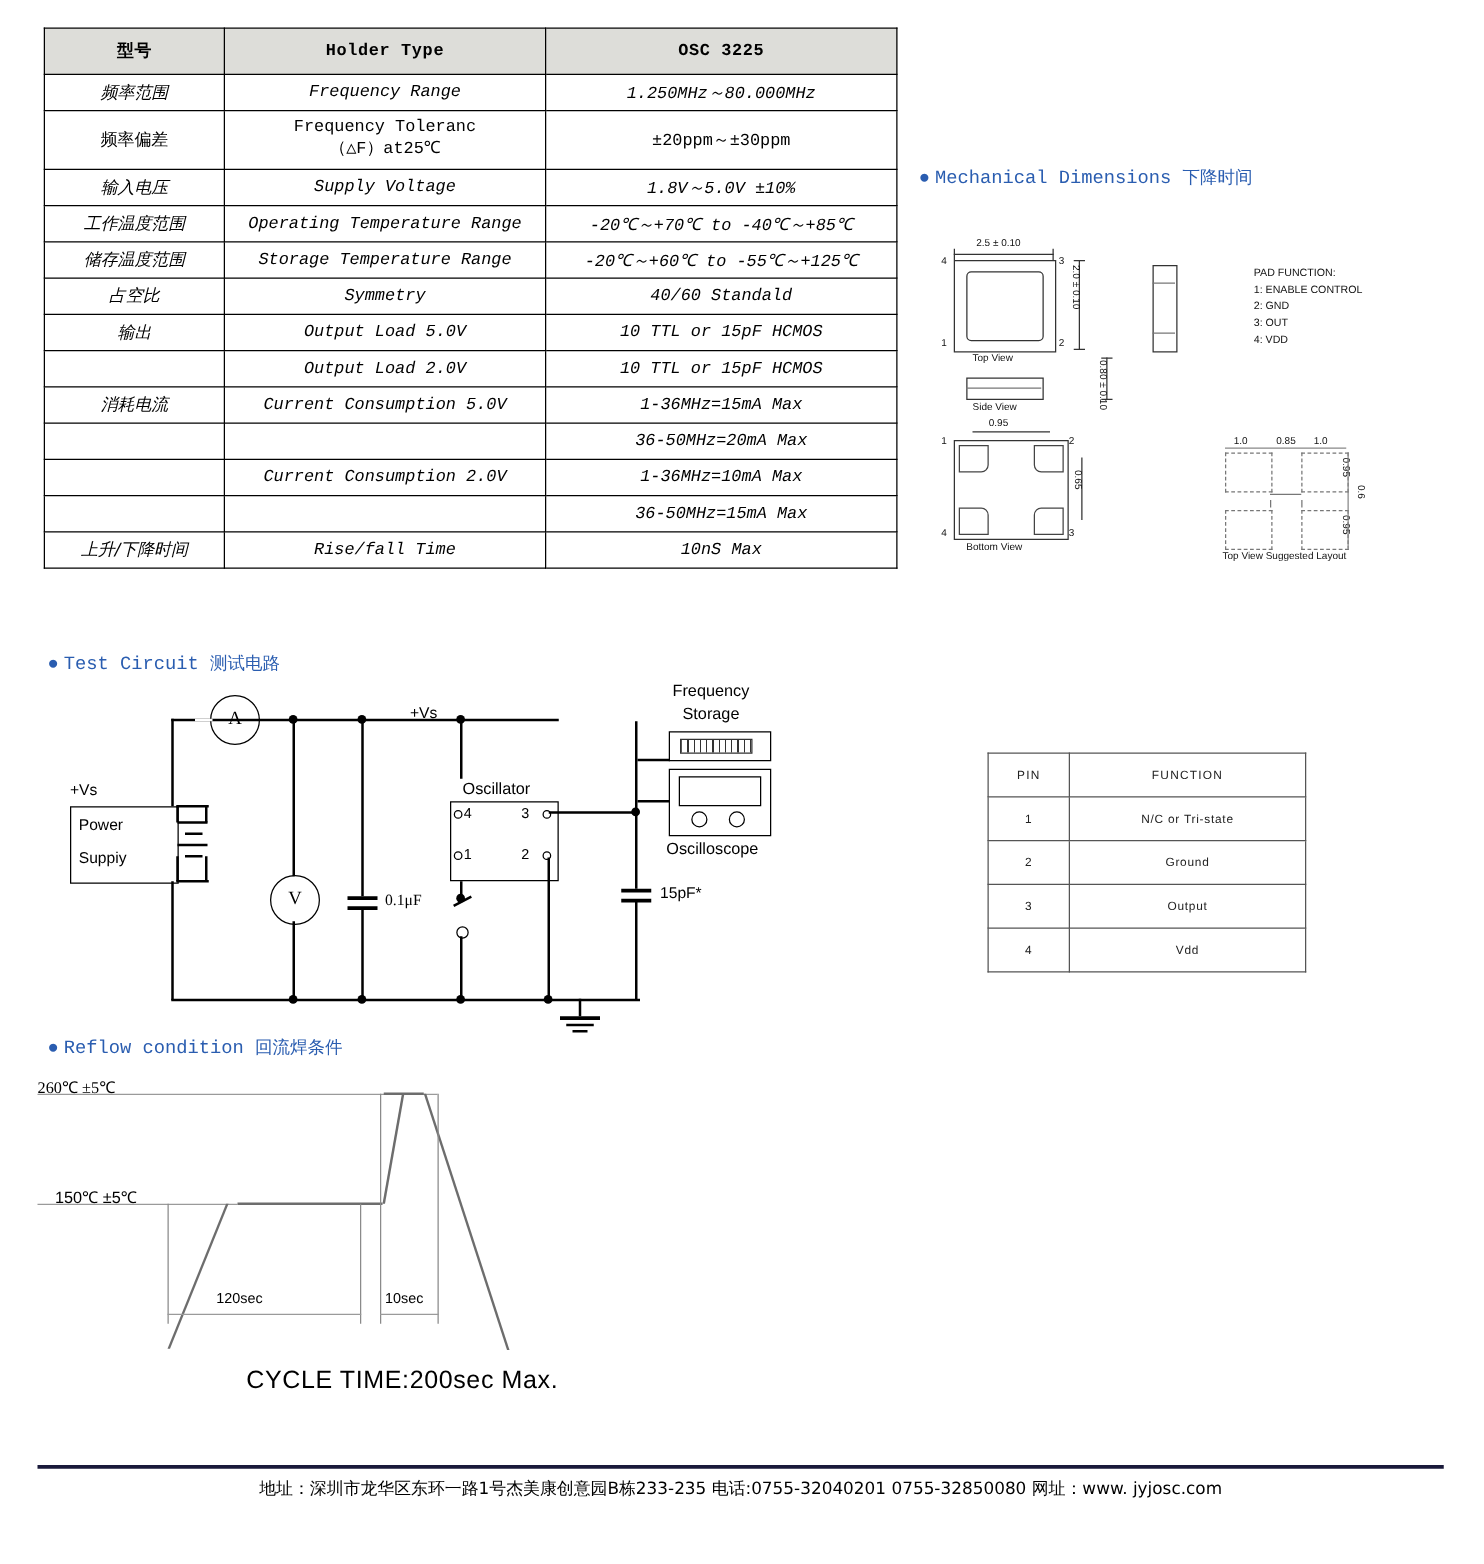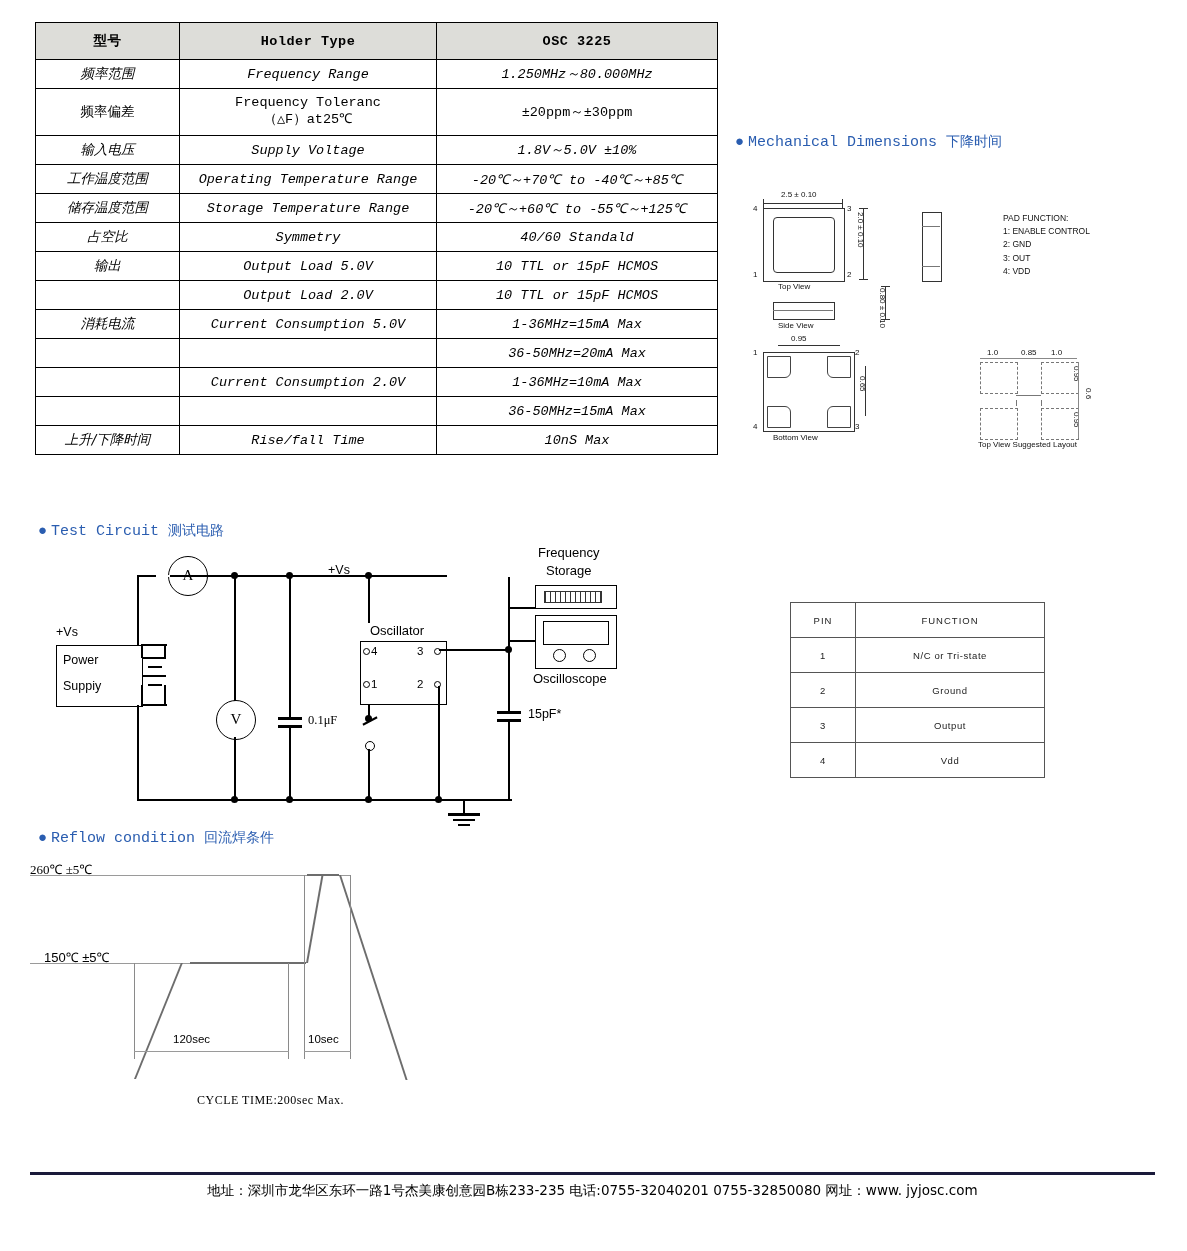--- a/index.html
+++ b/index.html
@@ -112,21 +112,21 @@
 
   
   .reflow {
     position:absolute; left:30px; top:855px; width:640px; height:280px;
     font-family:"Liberation Sans", sans-serif; font-size:13px;
   }
   .reflow .axis-lbl { position:absolute; white-space:nowrap; }
   .reflow .gl { position:absolute; background:#9a9a9a; height:1px; }
   .reflow .curve { position:absolute; background:#6d6d6d; }
   .reflow .dim-lbl { position:absolute; font-size:11.5px; }
-  .reflow .cycle { position:absolute; font-size:12px; font-family:Liberation Serif, serif; letter-spacing:0.5px;}
+  .reflow .cycle { position:absolute; font-size:20px; font-family:Liberation Sans, sans-serif; letter-spacing:0.5px;}
 
   
   .footer-rule { position:absolute; left:30px; top:1172px; width:1125px; height:3px; background:#1a1a3a; }
   .footer-text {
     position:absolute; left:30px; top:1182px; width:1125px;
     text-align:center; font-size:13.5px;
     font-family:"DejaVu Sans","Liberation Sans",sans-serif;
   }
 </style>
 </head>

